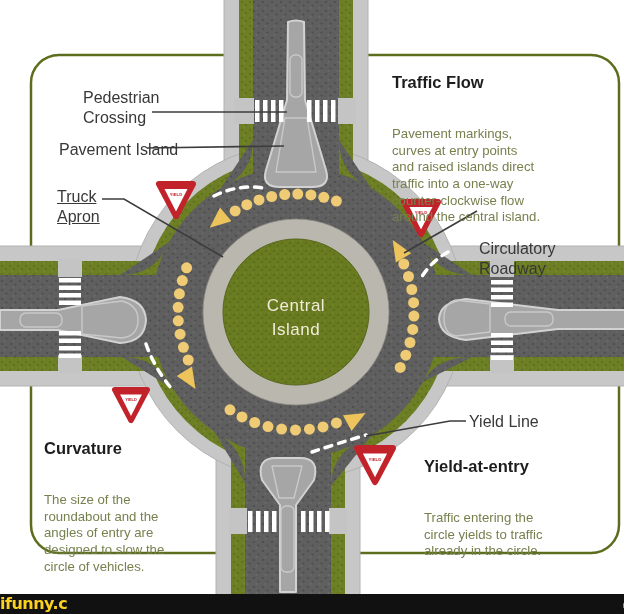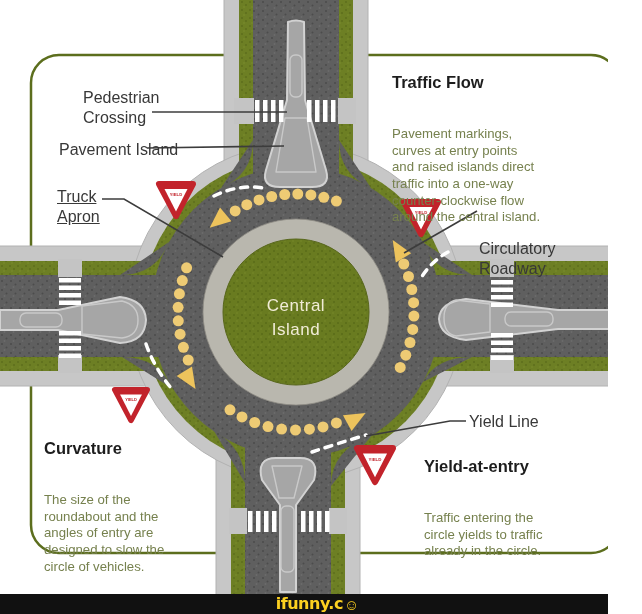--- a/index.html
+++ b/index.html
@@ -1,34 +1,34 @@
 <!DOCTYPE html>
 <html><head>
 <meta charset="utf-8">
 <style>
   html,body{margin:0;padding:0;background:#ffffff;}
   #stage{position:relative;width:608px;height:614px;background:#ffffff;overflow:hidden;
-         font-family:"Liberation Sans",sans-serif;}
+         font-family:"Liberation Sans",sans-serif;padding-left:16px;}
   #art{position:absolute;left:0;top:0;}
   .txt{position:absolute;white-space:pre-line;}
   .lbl{font-size:16px;line-height:1.22;color:#383838;}
   .hd{font-size:16.5px;font-weight:bold;color:#1d1d1d;line-height:1.1;}
   .bd{font-size:13.2px;line-height:1.26;color:#76814e;margin-top:17px;}
   #tf{left:392px;top:55px;width:150px;}
   #pc{left:83px;top:88px;}
   #si{left:59px;top:140px;}
   #ta{left:57px;top:187px;text-decoration:underline;}
   #cr{left:479px;top:195px;margin-top:44px;}
   #yl{left:469px;top:412px;}
   #cv{left:44px;top:421px;width:150px;}
   #ya{left:424px;top:439px;width:140px;}
   #ci{left:226px;top:294px;width:140px;text-align:center;font-size:17px;
       color:#f1ecd7;letter-spacing:.5px;line-height:1.4;}
   #wmbar{position:absolute;left:0;bottom:0;width:642px;height:20px;background:#111111;
-         display:flex;justify-content:center;align-items:center;padding-right:7px;
+         display:flex;justify-content:space-between;align-items:center;padding-right:7px;
          box-sizing:border-box;}
   #wmtext{font-family:"DejaVu Sans",sans-serif;font-weight:bold;font-size:16px;
           color:#fcd020;letter-spacing:-.5px;line-height:1;}
   #wmsmiley{font-size:15px;color:#fcd020;margin-left:1px;line-height:1;}
 </style>
 </head>
 <body>
 
 <div id="stage">
 

